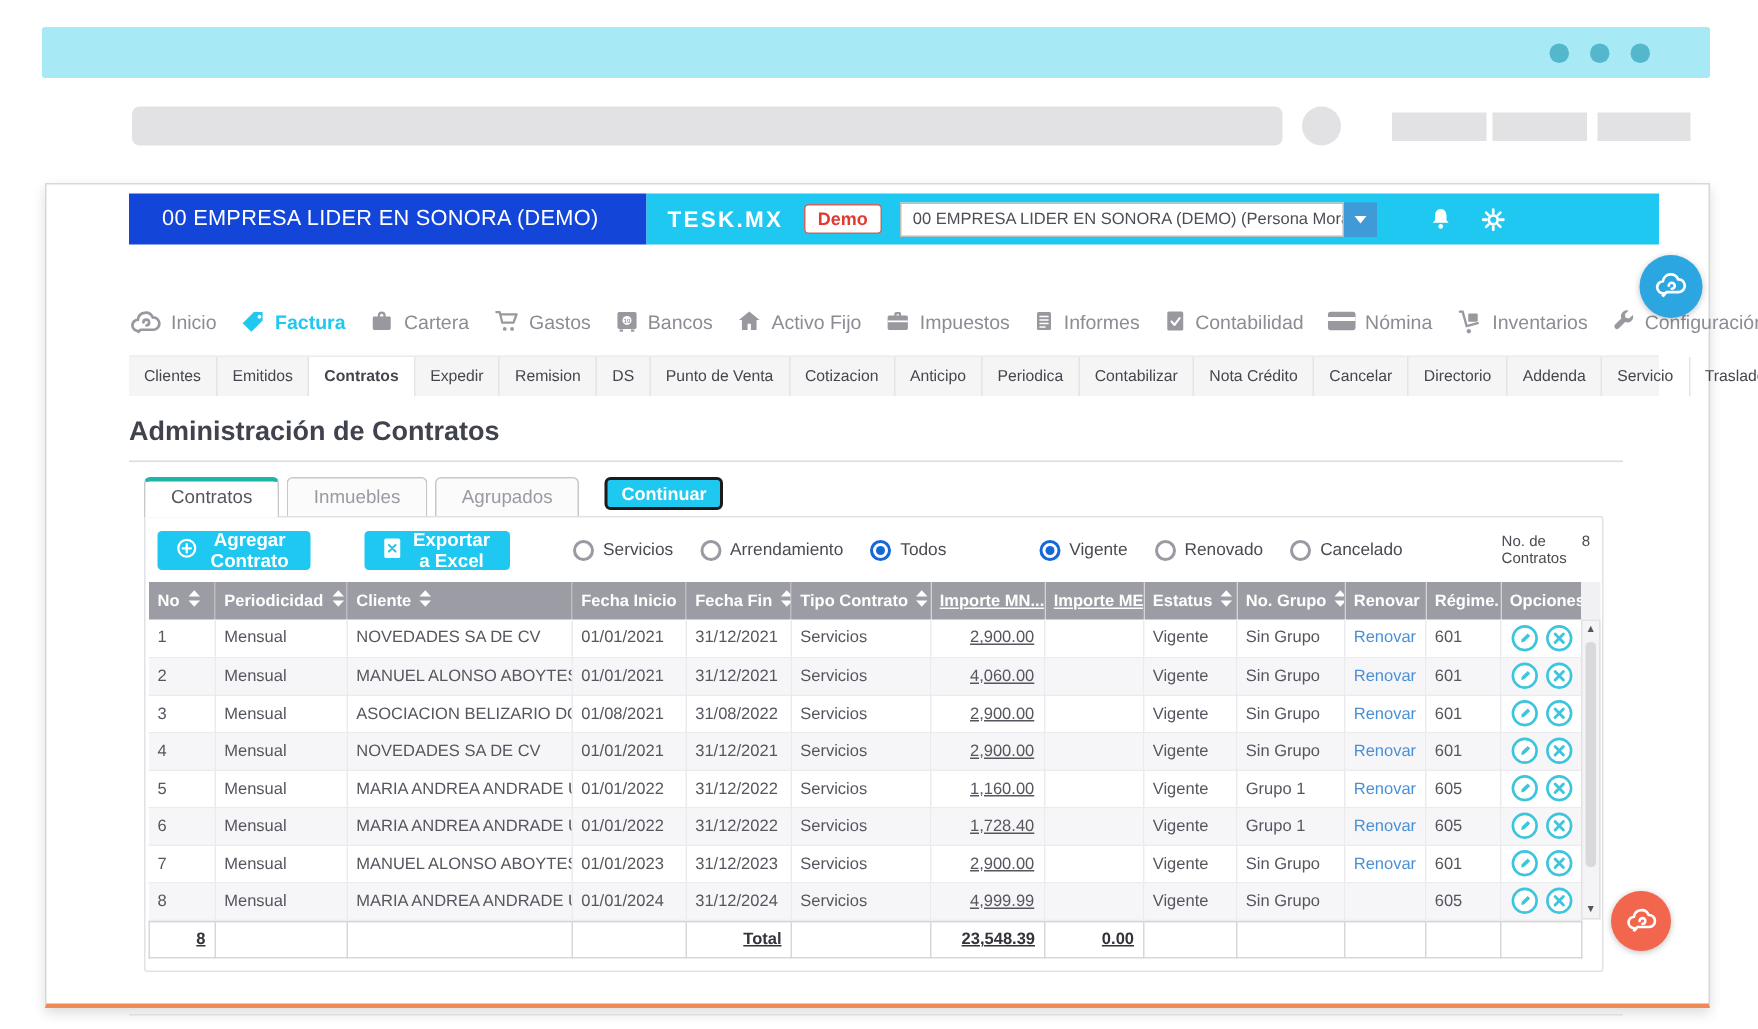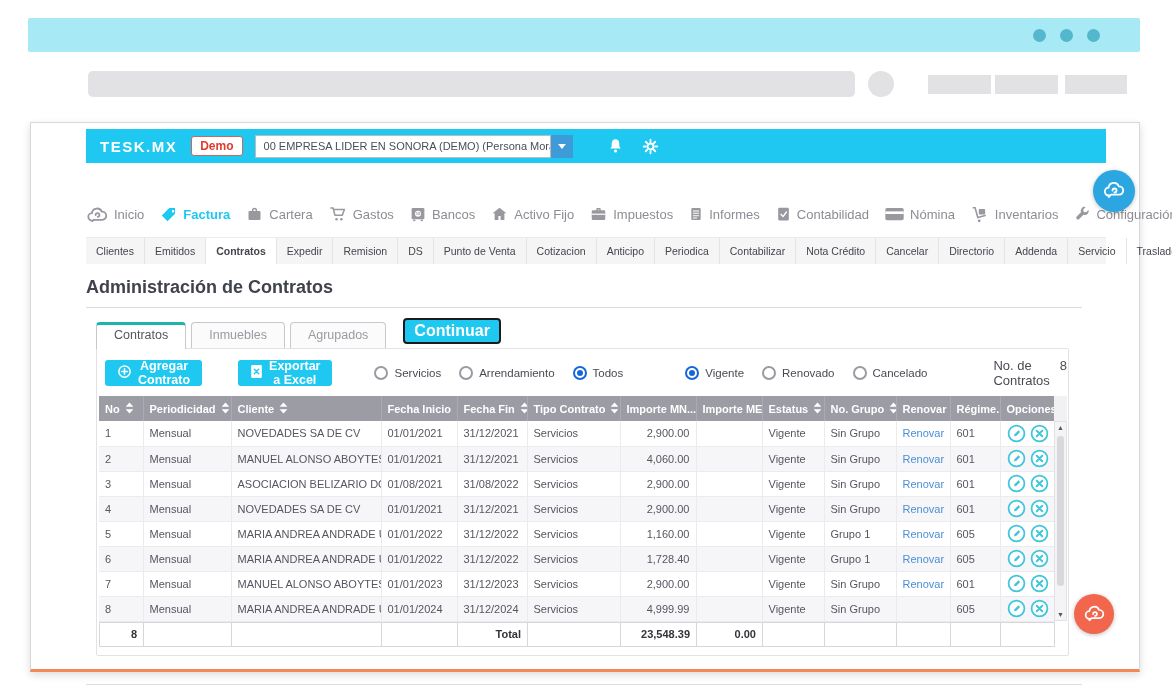--- a/index.html
+++ b/index.html
@@ -61,52 +61,52 @@
   
   .content { padding:0 57px 0 55px; }
   .page-title { font-size:18px; color:#40434e; font-weight:bold; margin:13px 0 9px 0; }
   .title-rule { border-bottom:1px solid #dcdce0; }
 
   .tabs-row { display:flex; align-items:flex-end; margin:10px 0 0 10px; position:relative; z-index:2; }
   .tab { border:1px solid #c8c8cc; border-bottom:none; border-radius:4px 4px 0 0; background:#fbfbfc;
          color:#9a9aa2; font-size:12.5px; padding:5px 17px 6px 17px; margin-right:5px; cursor:pointer; }
   .tab.active { background:#fff; color:#55565e; border-top:3px solid #1db4ac; padding-top:3px;
                 margin-bottom:-1px; padding-bottom:7px; }
-  .continue-btn { margin-left:12px; margin-bottom:4px; background:#1ec8f0; color:#fff; font-size:16px;
+  .continue-btn { margin-left:12px; margin-bottom:4px; background:#1ec8f0; color:#fff; font-size:12px;
                   font-weight:bold; border:2px solid #1b1b1b; border-radius:4px; padding:2px 9px; cursor:pointer; }
 
   .panel { margin:0 13px 0 10px; border:1px solid #e2e2e6; border-radius:0 2px 2px 2px; background:#fff; }
 
   .toolbar-row { display:flex; align-items:center; padding:9px 8px 8px 6px; }
   .cyan-btn { background:#1ec8f0; color:#fff; border:none; border-radius:3px; font-size:12.5px;
               font-weight:bold; height:26px; display:flex; align-items:center; gap:6px; padding:0 12px;
               cursor:pointer; font-family:inherit; }
   .btn-add { margin-left:2px; } .btn-export { margin-left:36px;align-items:center; }
   .radio-group { display:flex; align-items:center; gap:18px; }
   .rg-type { margin-left:42px; } .rg-status { margin-left:62px; }
   .radio-opt { display:flex; align-items:center; gap:6px; font-size:11.5px; color:#4a4a52; cursor:pointer; }
   .radio-circle { width:14px; height:14px; border:2px solid #9a9aa2; border-radius:50%; background:#fff;
                   display:flex; align-items:center; justify-content:center; }
   .radio-opt.selected .radio-circle { border-color:#1668d8; }
   .radio-opt.selected .radio-circle::after { content:""; width:6px; height:6px; border-radius:50%;
                                              background:#1668d8; }
-  .count-wrap { margin-left:66px; font-size:13px; color:#4a4a52; display:flex; gap:10px; }
+  .count-wrap { margin-left:66px; font-size:10px; color:#4a4a52; display:flex; gap:10px; }
 
   
   .grid-wrap { position:relative; margin:0 2px; }
   table.grid { border-collapse:collapse; table-layout:fixed; width:955px; }
   table.grid th { background:#9b9ca4; color:#fff; font-size:11px; font-weight:bold; text-align:left;
                   padding:0 6px; height:25px; border-right:1px solid #ababb2; white-space:nowrap;
                   overflow:hidden; cursor:pointer; }
   table.grid th .th-inner { display:flex; align-items:center; gap:5px; }
   table.grid td { font-size:11px; color:#55565e; padding:0 6px; height:25px;
                   border-right:1px solid #ebebee; border-bottom:1px solid #ebebee; white-space:nowrap;
                   overflow:hidden; }
   table.grid tr:nth-child(even) td { background:#f6f6f9; }
-  td.num, th.num { text-align:right; }
+  td.num, th.num { text-align:right;text-decoration:underline; }
   a.renovar-link { color:#4b8fd4; text-decoration:none; cursor:pointer; }
   .op-icons { display:flex; gap:4px; align-items:center; }
   .op-icons svg { cursor:pointer; display:block; }
 
   .vscrollbar { position:absolute; left:955px; top:25px; width:13px; height:200px; background:#f4f4f6;
                 border:1px solid #e2e2e4; display:flex; flex-direction:column; align-items:center;
                 justify-content:space-between; font-size:7px; color:#55575e; padding:2px 0; cursor:pointer; }
   .vscroll-thumb { position:absolute; left:2px; top:14px; width:7px; height:150px; background:#d9d9dd;
                    border-radius:3px; }
   .hdr-stub { position:absolute; left:955px; top:0; width:13px; height:25px; background:#f1f1f3; }
@@ -139,20 +139,21 @@
 </div>
 <div class="mock-addressbar"></div>
 <div class="mock-avatar"></div>
 <div class="mock-block mock-b1"></div>
 <div class="mock-block mock-b2"></div>
 <div class="mock-block mock-b3"></div>
 
 <div class="app-window">
 
   <div class="header-band">
+    <div class="company-bar">00 EMPRESA LIDER EN SONORA (DEMO)</div>
     <div class="cyan-bar">
       <span class="brand">TESK.MX</span>
       <span class="demo-badge">Demo</span>
       <div class="entity-select">
         <div class="value">00 EMPRESA LIDER EN SONORA (DEMO) (Persona Moral)</div>
         <div class="arrow-box">
           <div class="tri-down"></div>
         </div>
       </div>
       <div class="hdr-icons">

